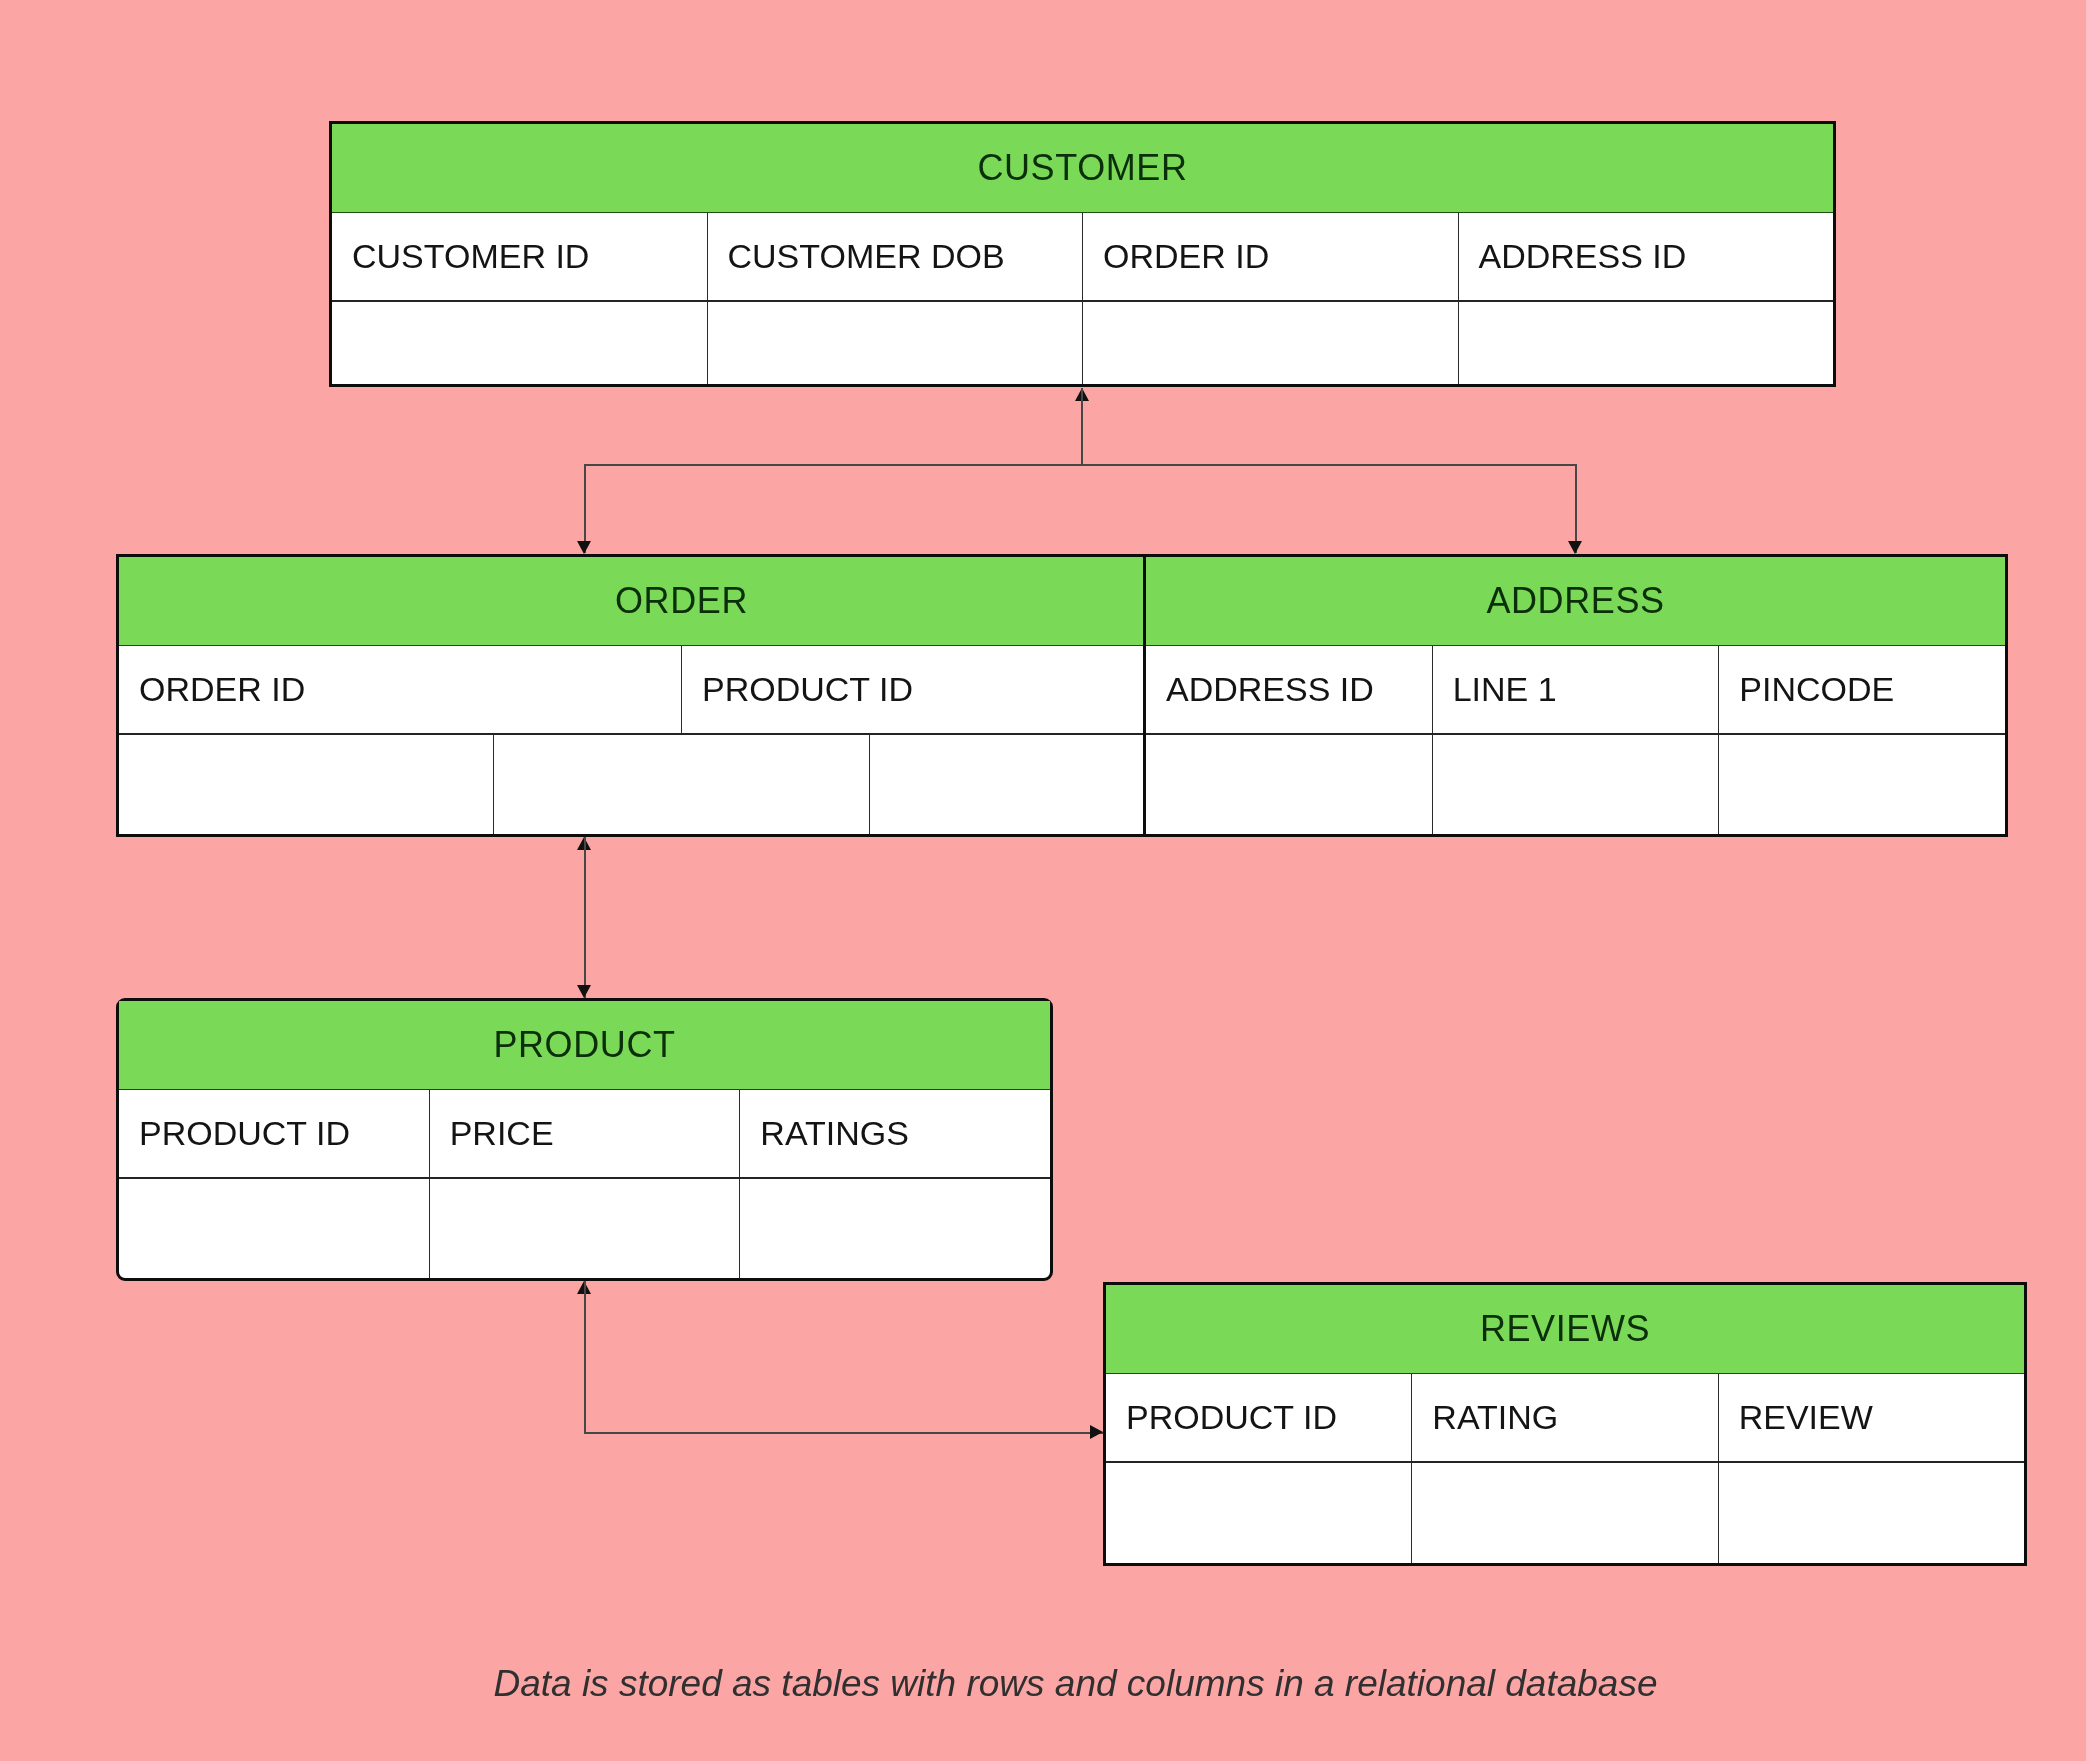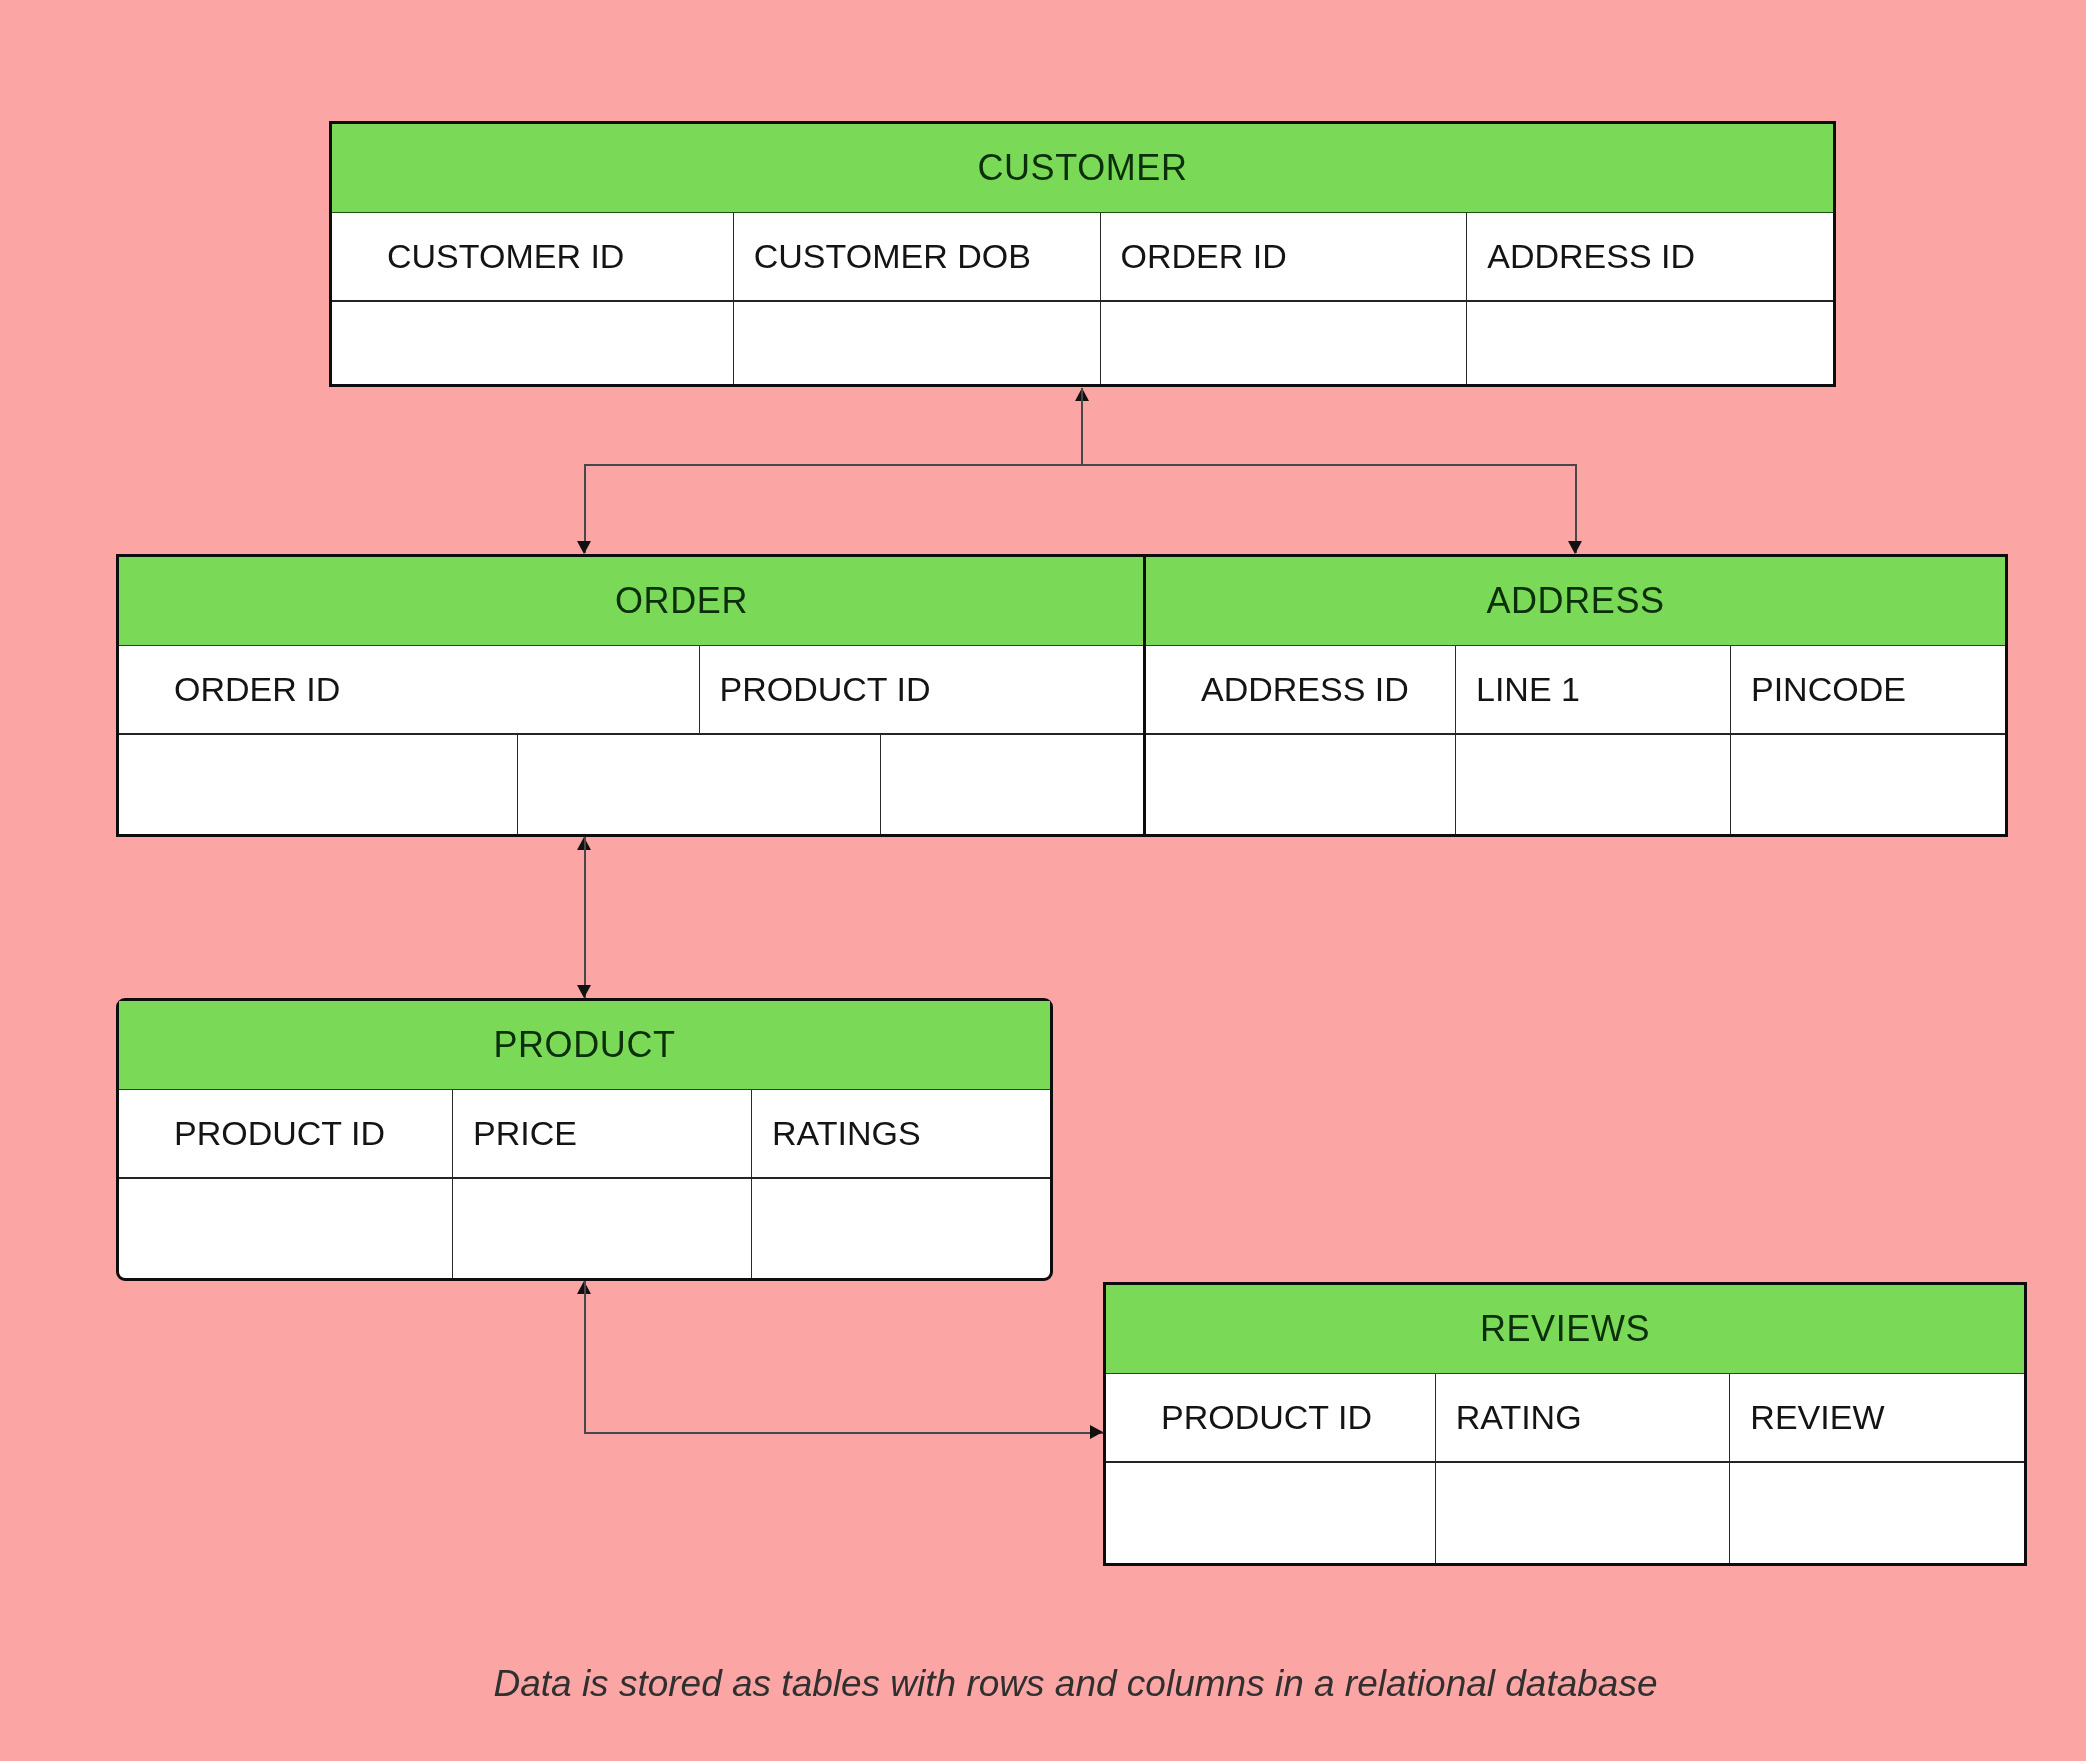--- a/index.html
+++ b/index.html
@@ -26,21 +26,21 @@
     flex: 0 0 88px;
     background: var(--green, #7BD958);
     border-bottom: 1.8px solid #1e4d12;
     display: flex;
     align-items: center;
     justify-content: center;
     font-size: 36px;
     letter-spacing: 0.6px;
     color: #0b2e0b;
   }
-  .tbl-row { display: flex; box-sizing: border-box; padding-left: 35px; }
+  .tbl-row { display: flex; box-sizing: border-box; }
   .tbl-cols { flex: 0 0 89px; border-bottom: 2.4px solid #242424; }
   .tbl-empty { flex: 1 1 auto; }
   .cell {
     flex: 1 1 0;
     display: flex;
     align-items: center;
     padding-left: 20px;
     font-size: 34px;
     color: #141414;
     box-sizing: border-box;

